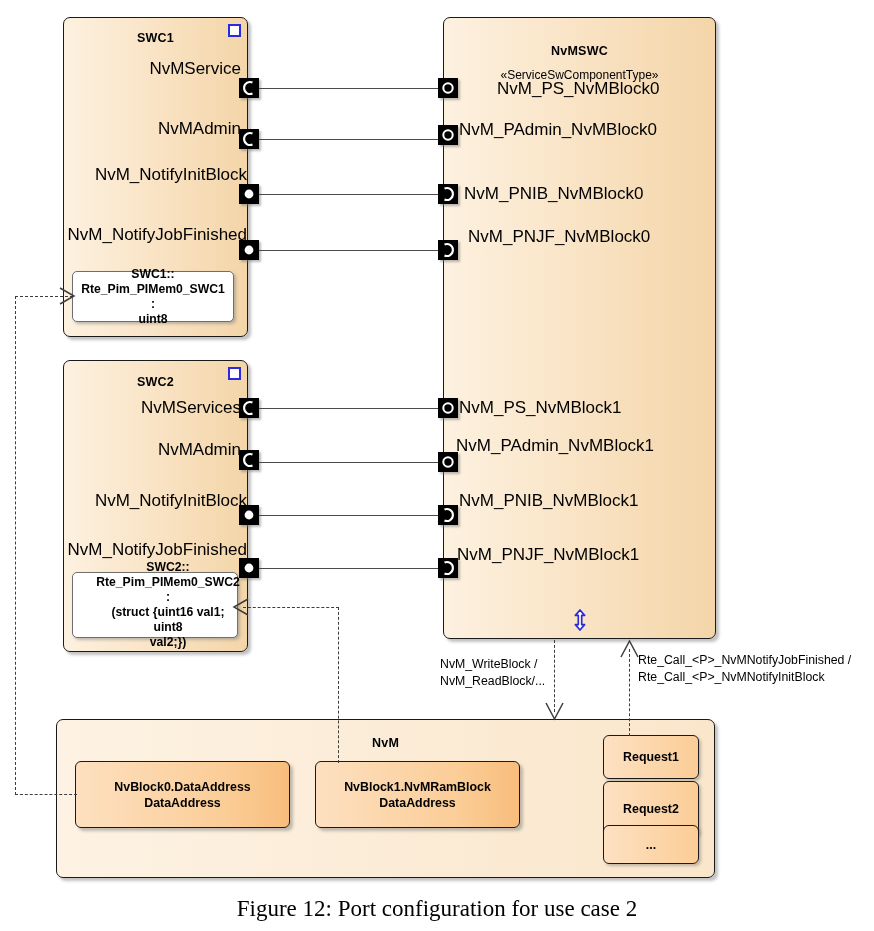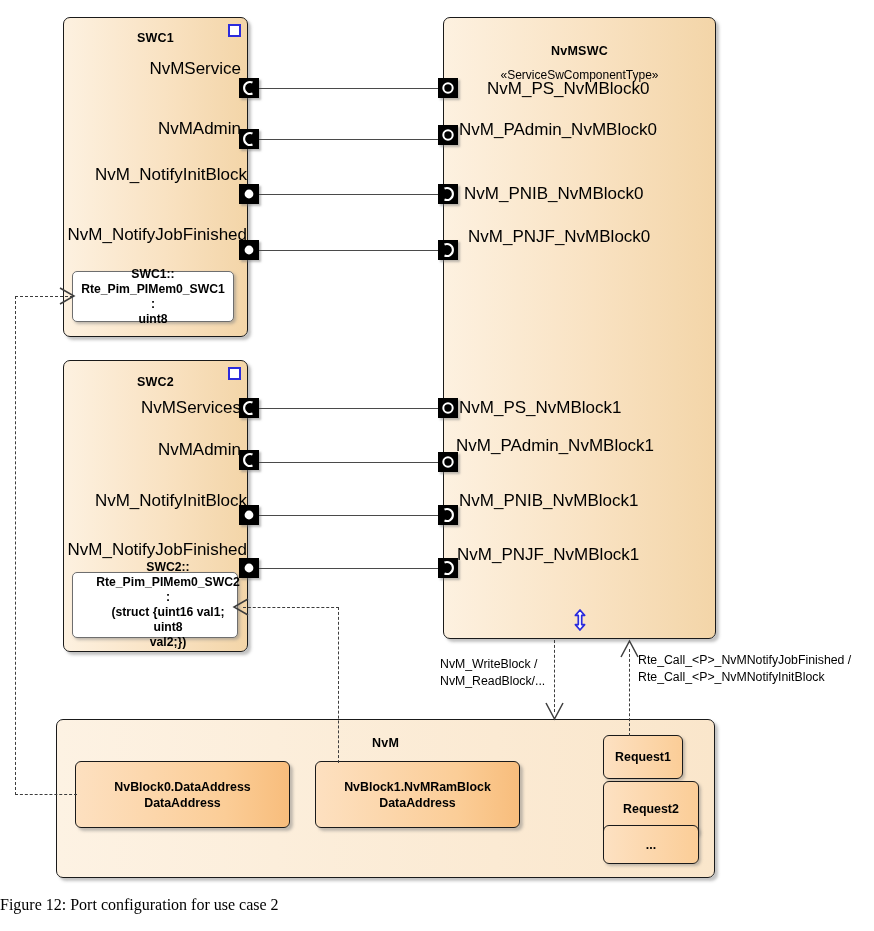--- a/index.html
+++ b/index.html
@@ -152,22 +152,22 @@
   .annot {
     position: absolute;
     font-size: 12.3px;
     line-height: 17px;
     white-space: nowrap;
   }
 
   .caption {
     position: absolute;
     left: 0; right: 0;
-    text-align: left;
-    font-size: 16px;
+    text-align: center;
+    font-size: 23px;
     font-family: "Liberation Serif", serif;
   }
 
   .arrow-svg { position: absolute; overflow: visible; }
 </style>
 </head>
 <body>
 
 <div id="canvas">
 
@@ -254,21 +254,21 @@
     <div class="comp-stereotype" style="top:10px;">«ServiceSwComponentType»</div>
     <div class="comp-title" style="top:26px;">NvMSWC</div>
 
     <div style="position:absolute; left:50%; transform:translateX(-50%); bottom:7px; width:16px; height:22px;">
       <svg width="16" height="22" viewBox="0 0 16 22">
         <path d="M8 1 L12.6 6.4 L9.7 6.4 L9.7 15.6 L12.6 15.6 L8 21 L3.4 15.6 L6.3 15.6 L6.3 6.4 L3.4 6.4 Z" fill="#ffffff" stroke="#2b2bdd" stroke-width="1.7" stroke-linejoin="round"></path>
       </svg>
     </div>
   </div>
 
-  <div class="port-label" style="left:475px; top:82px;padding-left:12px;">NvM_PS_NvMBlock0</div>
+  <div class="port-label" style="left:485px; top:82px;padding-left:12px;">NvM_PS_NvMBlock0</div>
   <div class="port-label" style="left:459px; top:123px;">NvM_PAdmin_NvMBlock0</div>
   <div class="port-label" style="left:464px; top:187px;">NvM_PNIB_NvMBlock0</div>
   <div class="port-label" style="left:468px; top:230px;">NvM_PNJF_NvMBlock0</div>
   <div class="port-label" style="left:459px; top:401px;">NvM_PS_NvMBlock1</div>
   <div class="port-label" style="left:456px; top:439px;">NvM_PAdmin_NvMBlock1</div>
   <div class="port-label" style="left:459px; top:494px;">NvM_PNIB_NvMBlock1</div>
   <div class="port-label" style="left:457px; top:548px;">NvM_PNJF_NvMBlock1</div>
 
   <div class="port" style="left:438px; top:78px;">
     <svg width="20" height="20" viewBox="0 0 20 20">
@@ -330,21 +330,21 @@
       <span>DataAddress</span>
     </div>
   </div>
   <div class="ram-box" style="left:315px; top:761px; width:205px; height:67px;">
     <div>
       <span>NvBlock1.NvMRamBlock</span><br>
       <span>DataAddress</span>
     </div>
   </div>
 
-  <div class="request-box" style="left:603px; top:735px; width:80px; height:44px;">Request1</div>
+  <div class="request-box" style="left:603px; top:735px; width:96px; height:44px;">Request1</div>
   <div class="request-box" style="left:603px; top:781px; width:96px; height:56px;">Request2</div>
   <div class="request-box" style="left:603px; top:825px; width:96px; height:39px;">...</div>
 
   <div class="dash-h" style="left:15px; top:794px; width:62px;"></div>
   <div class="dash-v" style="left:15px; top:296px; height:499px;"></div>
   <div class="dash-h" style="left:15px; top:296px; width:58px;"></div>
   <svg class="arrow-svg" style="left:58px; top:286px; width:22px; height:22px;">
     <path d="M2 2 L16 10 L2 18" fill="none" stroke="#3d3d3d" stroke-width="1.5"></path>
   </svg>
 

